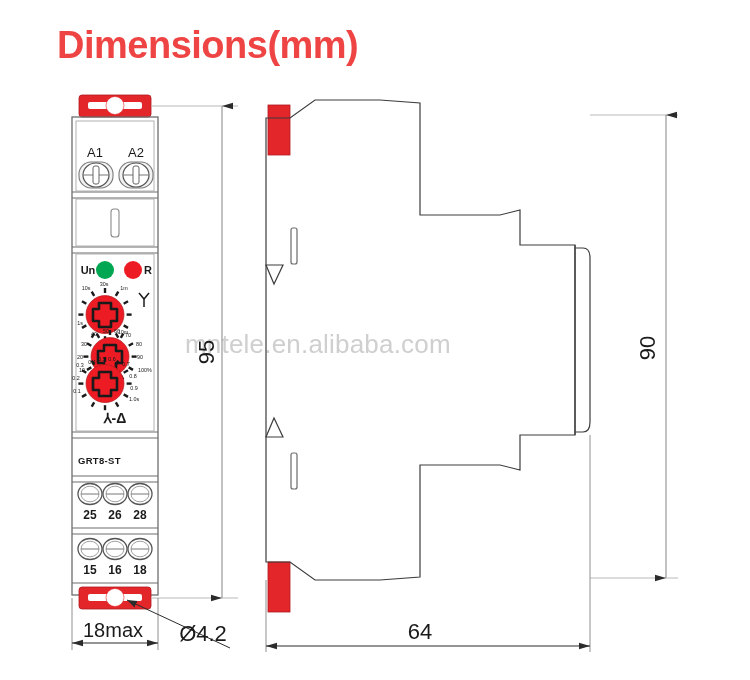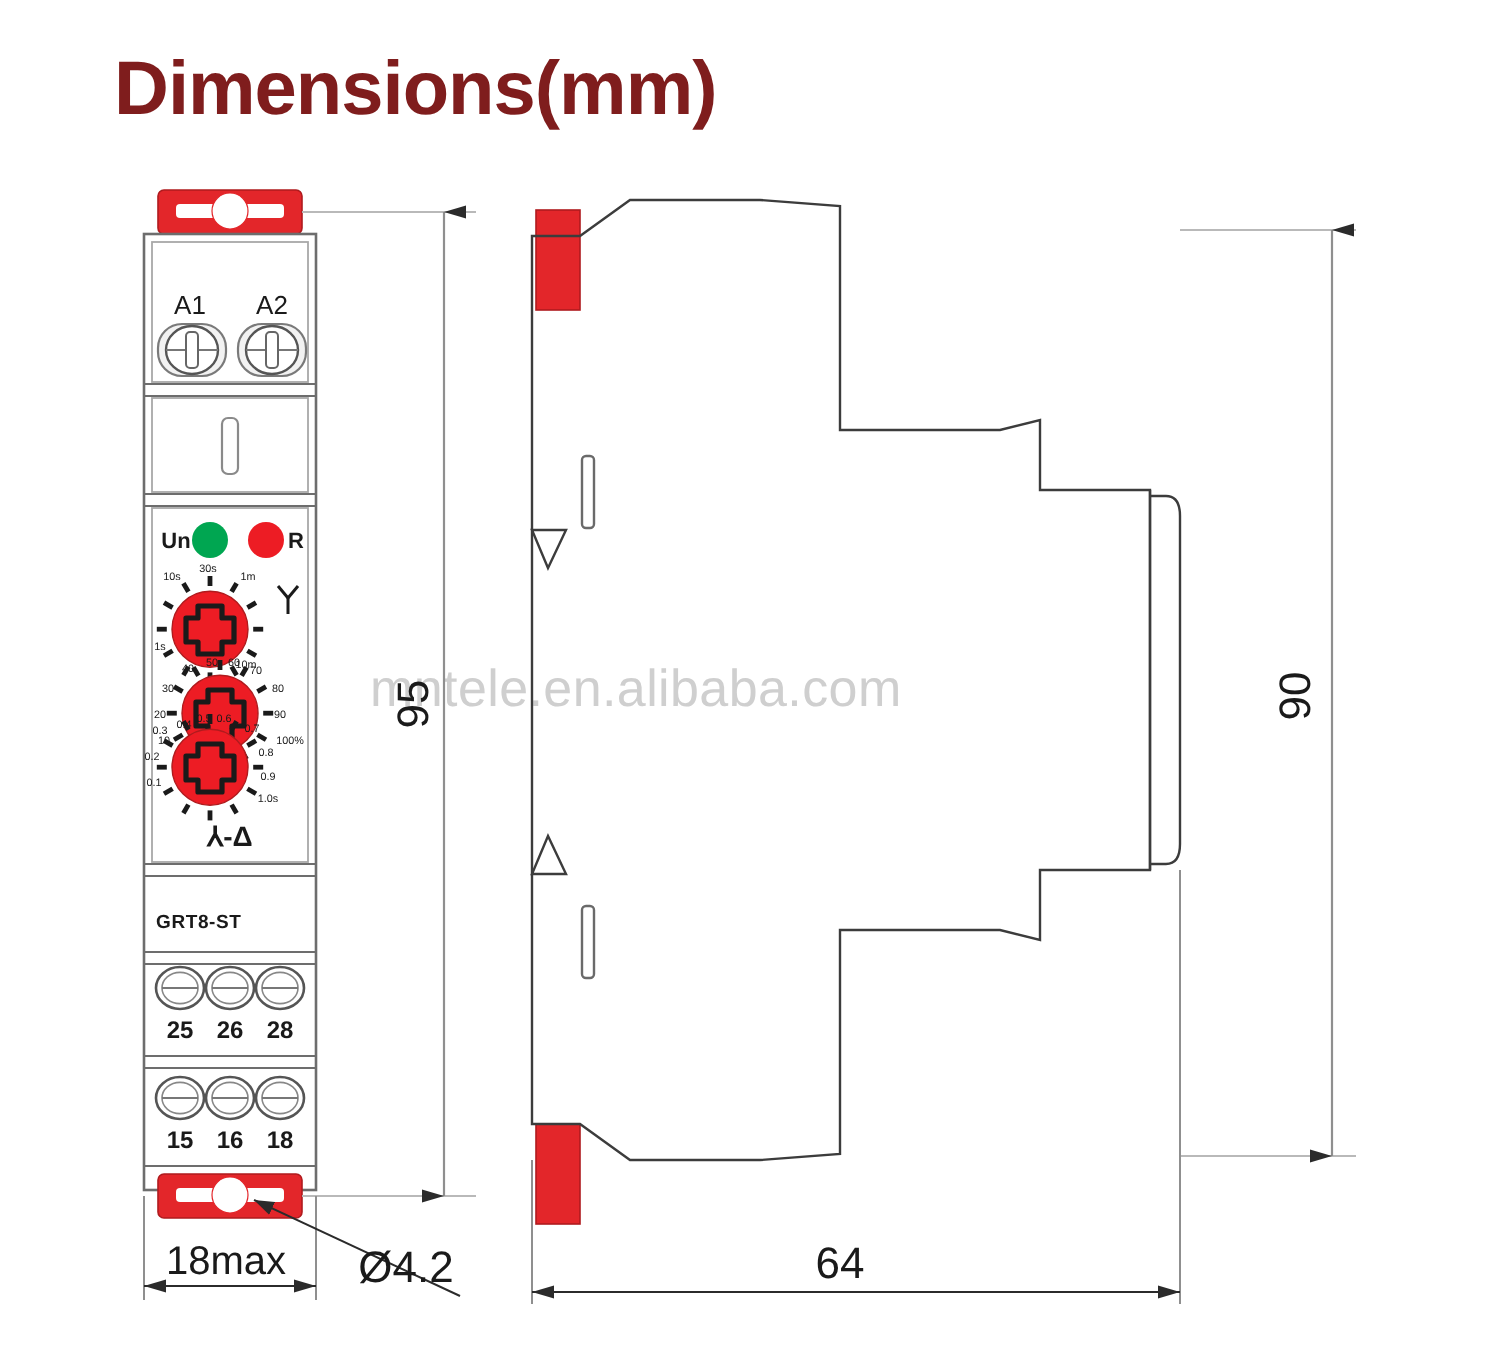--- a/index.html
+++ b/index.html
@@ -3,21 +3,21 @@
 <meta charset="utf-8">
 <style>
   html,body{margin:0;padding:0;background:#ffffff;}
   body{
     width:750px;height:680px;position:relative;overflow:hidden;
     font-family:"Liberation Sans", sans-serif;color:#222;
   }
   #page-title{
     position:absolute;left:57px;top:24px;
     font-size:38px;font-weight:bold;letter-spacing:-0.5px;
-    color:#7f1d1d;font-family:"Liberation Sans", sans-serif;
+    color:#ef4444;font-family:"Liberation Sans", sans-serif;
   }
   .watermark{
     position:absolute;left:185px;top:329px;
     font-size:26px;color:#cfcfcf;letter-spacing:0.2px;
     white-space:nowrap;user-select:none;
   }
   svg.draw{position:absolute;left:0;top:0;width:750px;height:680px;}
   .lbl{font-family:"Liberation Sans", sans-serif;fill:#1a1a1a;}
 </style>
 </head>

